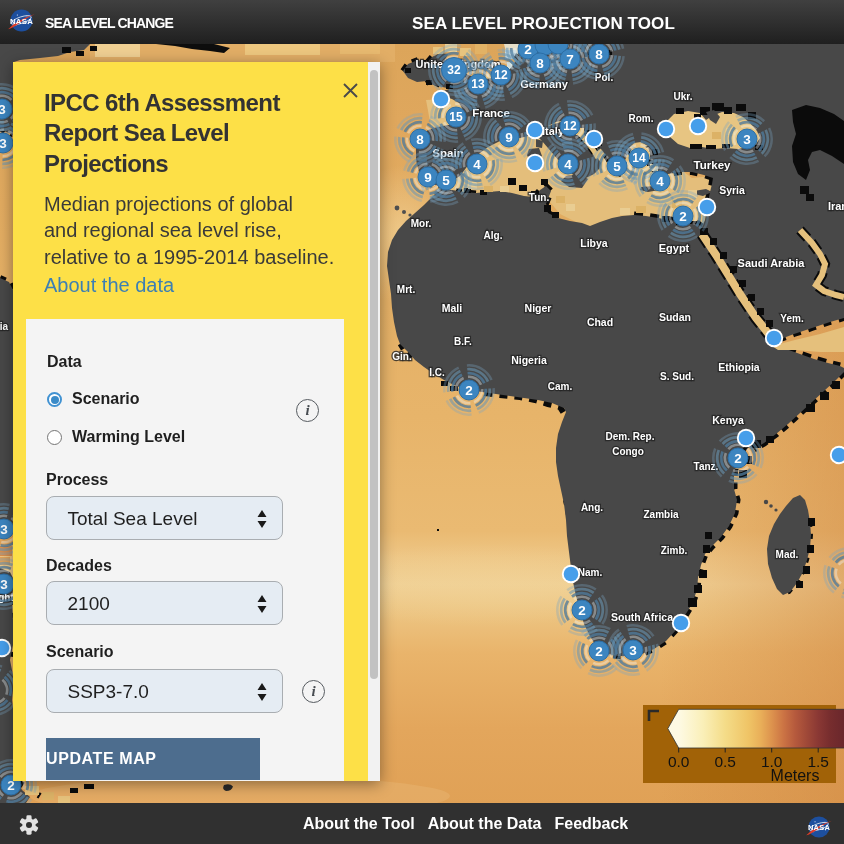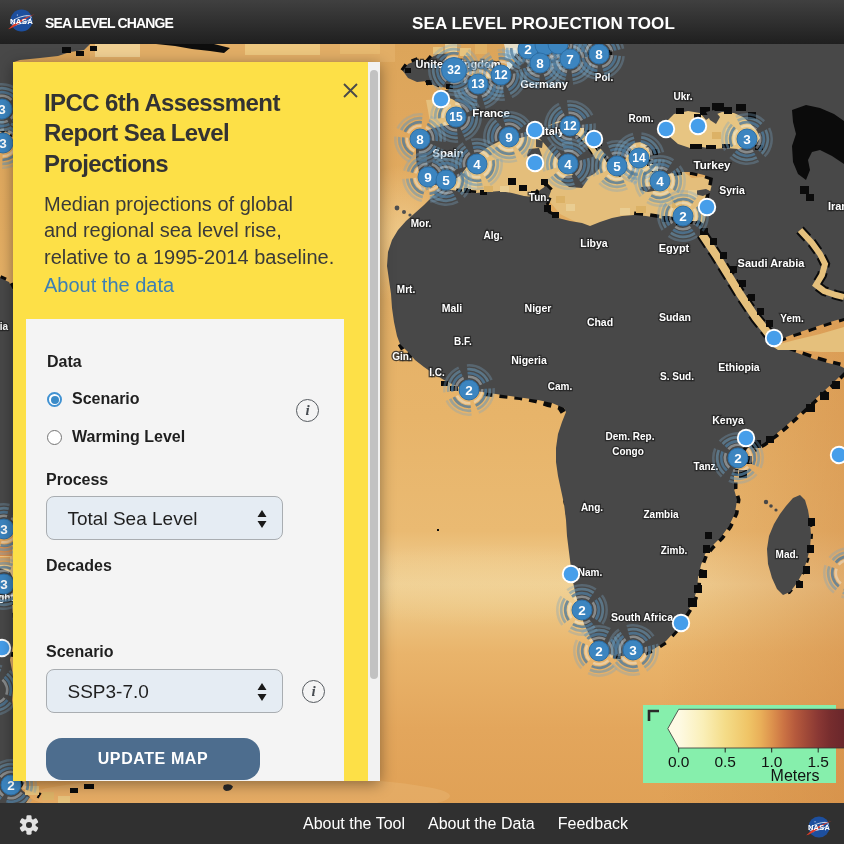--- a/index.html
+++ b/index.html
@@ -4,40 +4,40 @@
 *{margin:0;padding:0;box-sizing:border-box}
 html,body{width:844px;height:844px;overflow:hidden;font-family:"Liberation Sans",sans-serif;-webkit-font-smoothing:antialiased}
 #stage{position:relative;width:844px;height:844px;background:#E5B167;overflow:hidden}
 #map{position:absolute;left:0;top:0}
 #hdr{position:absolute;left:0;top:0;width:844px;height:44px;background:linear-gradient(180deg,#404040 0%,#2e2e2e 55%,#1f1f1f 100%);z-index:5}
 #hdr .logo{position:absolute;left:10px;top:9px}
 #hdr .t1{position:absolute;left:45px;top:15px;font-size:14px;font-weight:bold;color:#fff;letter-spacing:-0.85px}
 #hdr .t2{position:absolute;left:412px;top:14px;font-size:17px;font-weight:bold;color:#fff;letter-spacing:0.1px}
 #ftr{position:absolute;left:0;top:803px;width:844px;height:41px;background:#303030;z-index:5}
 #ftr .gear{position:absolute;left:19px;top:12px}
-#ftr .links{position:absolute;left:303px;top:12px;display:flex;gap:23px;font-size:16px;font-weight:normal;color:#fff}
+#ftr .links{position:absolute;left:303px;top:12px;display:flex;gap:13px;font-size:16px;font-weight:bold;color:#fff}
 #ftr .nasa{position:absolute;left:808px;top:13px}
 #panel{position:absolute;left:13px;top:62px;width:367px;height:719px;background:#fde047;z-index:4;box-shadow:0 3px 14px rgba(0,0,0,0.4)}
 #panel .x{position:absolute;left:329px;top:20px}
 #panel h2{position:absolute;left:31px;top:26px;width:300px;font-size:24px;line-height:30.4px;color:#333;letter-spacing:-0.6px}
 #panel p{position:absolute;left:31px;top:129px;width:320px;font-size:20px;line-height:26.4px;color:#3a3a3a}
 #panel .lnk{position:absolute;left:31px;top:212px;font-size:20px;color:#3d7fb3}
 #fbox{position:absolute;left:13px;top:257px;width:318px;height:462px;background:#f4f4f4}
 .flab{position:absolute;font-size:16px;font-weight:bold;color:#1f1f1f}
 .radio{position:absolute;width:15px;height:15px;border-radius:50%;background:#fff}
 .sel{position:absolute;width:237px;height:44px;background:#e5ecf3;border:1px solid #a9adb1;border-radius:8px}
 .sel .tx{position:absolute;left:21px;top:11px;font-size:19px;color:#1f1f1f}
 .sel svg{position:absolute;right:15px;top:12px}
 .info{position:absolute;width:23px;height:23px;border-radius:50%;border:1.5px solid #565b60;color:#474c51;
 font-family:"Liberation Serif",serif;font-style:italic;font-weight:bold;font-size:15px;text-align:center;line-height:20px}
-#upbtn{position:absolute;left:20px;top:419px;width:214px;height:42px;background:#4d6d8e;border-radius:16px;
-color:#fff;font-size:16px;font-weight:bold;letter-spacing:0.6px;text-align:center;line-height:41px}
+#upbtn{position:absolute;left:20px;top:419px;width:214px;height:42px;background:#4d6d8e;border-radius:0;
+color:#fff;font-size:16px;font-weight:bold;letter-spacing:0.6px;line-height:41px}
 #sbar{position:absolute;left:355px;top:0;width:12px;height:719px;background:#f2f2f2}
 #sbar .th{position:absolute;left:2px;top:8px;width:8px;height:609px;background:#c2c2c2;border-radius:4px}
-#legend{position:absolute;left:643px;top:705px;width:193px;height:78px;background:#86efac;z-index:3}
+#legend{position:absolute;left:643px;top:705px;width:193px;height:78px;background:#a16207;z-index:3}
 </style></head>
 <body>
 <div id="stage">
 <svg id="map" width="844" height="844" viewBox="0 0 844 844">
 <defs>
 <linearGradient id="og" x1="0" y1="44" x2="0" y2="805" gradientUnits="userSpaceOnUse">
 <stop offset="0" stop-color="#DCA55A"></stop>
           <stop offset="0.1" stop-color="#DFA75D"></stop>
 <stop offset="0.21" stop-color="#E2AB60"></stop>
           <stop offset="0.34" stop-color="#E5B167"></stop>
@@ -617,20 +617,26 @@
     <div class="radio" style="left:21px;top:110.5px;border:1.5px solid #757575"></div>
     <div class="flab" style="left:46px;top:109px">Warming Level</div>
     <div class="flab" style="left:20px;top:152px">Process</div>
     <div class="sel" style="left:19.5px;top:177px">
           <div class="tx">Total Sea Level</div>
       <svg width="10" height="20">
             <path d="M5 1 L9.5 8 H0.5 Z M5 19 L9.5 12 H0.5 Z" fill="#1a1a1a"></path>
           </svg>
         </div>
     <div class="flab" style="left:20px;top:238px">Decades</div>
+    <div class="sel" style="left:19.5px;top:262px">
+          <div class="tx">2100</div>
+      <svg width="10" height="20">
+            <path d="M5 1 L9.5 8 H0.5 Z M5 19 L9.5 12 H0.5 Z" fill="#1a1a1a"></path>
+          </svg>
+        </div>
     <div class="flab" style="left:20px;top:324px">Scenario</div>
     <div class="sel" style="left:19.5px;top:350px">
           <div class="tx">SSP3-7.0</div>
       <svg width="10" height="20">
             <path d="M5 1 L9.5 8 H0.5 Z M5 19 L9.5 12 H0.5 Z" fill="#1a1a1a"></path>
           </svg>
         </div>
     <div class="info" style="left:276px;top:361px">i</div>
     <div id="upbtn">UPDATE MAP</div>
   </div>

